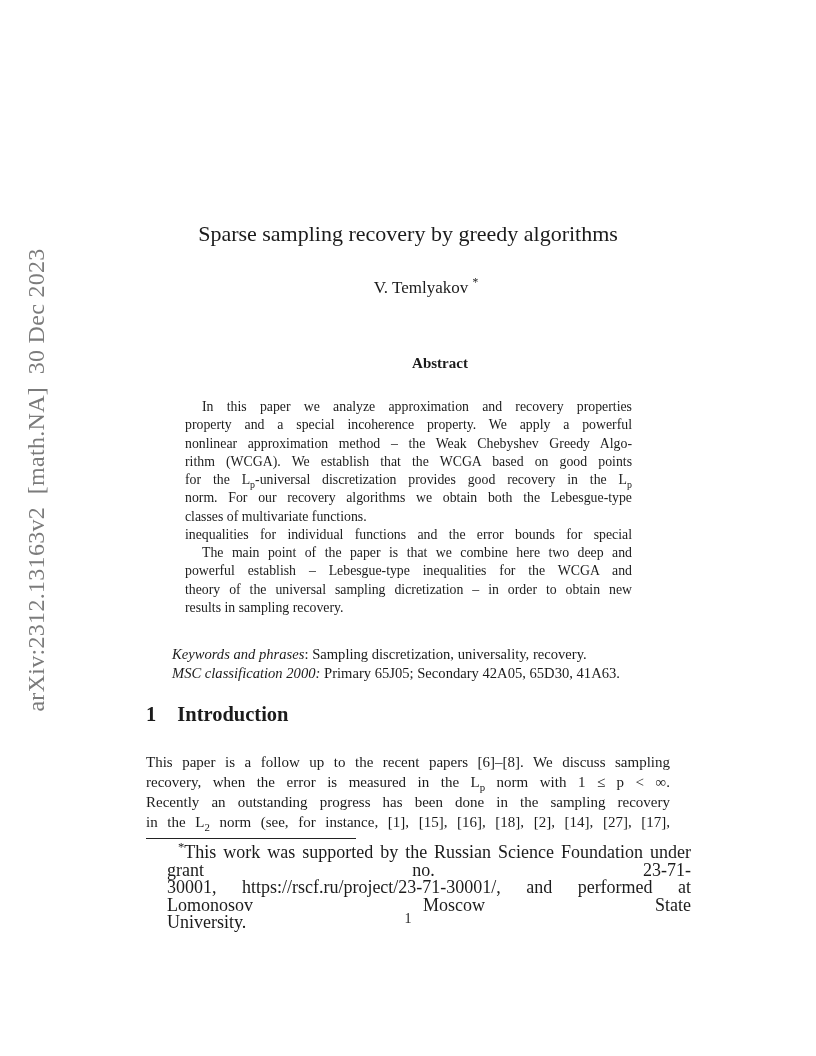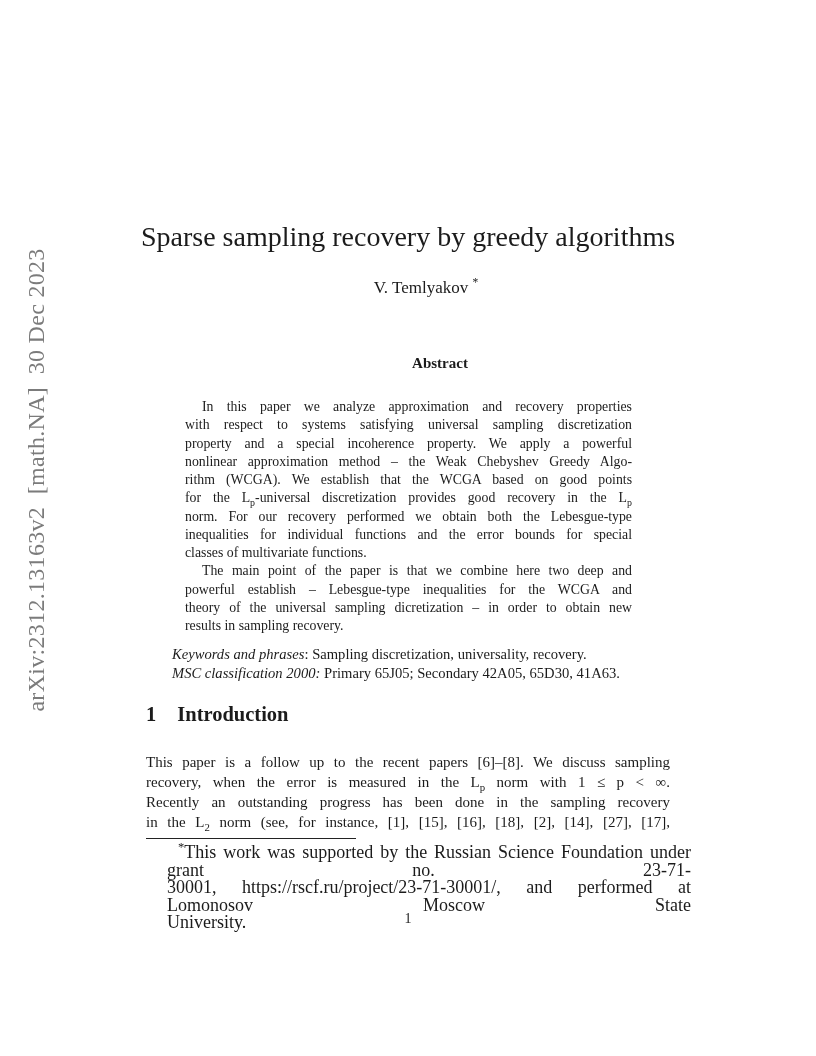--- a/index.html
+++ b/index.html
@@ -19,21 +19,21 @@
     transform: translate(-50%, -50%) rotate(-90deg);
     white-space: pre;
     color: #7b7b7b;
     font-size: 24px;
     letter-spacing: 0.3px;
   }
 
   .title {
     position: absolute; top: 221px; left: 0; width: 100%;
     text-align: center;
-    font-size: 28px;
+    font-size: 22px;
   }
   .author {
     position: absolute; top: 278px; left: 18px; width: 100%;
     text-align: center;
     font-size: 17px;
   }
   .author sup { font-size: 68%; }
 
   .abstract-heading {
     position: absolute; top: 355px; left: 0; width: 100%;
@@ -98,28 +98,27 @@
   <div class="watermark">arXiv:2312.13163v2  [math.NA]  30 Dec 2023</div>
 
   <div class="title">Sparse sampling recovery by greedy algorithms</div>
 
   <div class="author"><span>V. Temlyakov</span> <sup>*</sup></div>
 
   <div class="abstract-heading">Abstract</div>
 
   <div class="abstract">
     <div class="line indent">In this paper we analyze approximation and recovery properties</div>
-    <div class="line">with respect to systems satisfying universal sampling discretization</div>
     <div class="line">property and a special incoherence property.  We apply a powerful</div>
     <div class="line">nonlinear approximation method – the Weak Chebyshev Greedy Algo-</div>
     <div class="line">rithm (WCGA). We establish that the WCGA based on good points</div>
     <div class="line">for the L<sub>p</sub>-universal discretization provides good recovery in the L<sub>p</sub></div>
-    <div class="line">norm. For our recovery performed we obtain both the Lebesgue-type</div>
+    <div class="line">norm. For our recovery algorithms we obtain both the Lebesgue-type</div>
+    <div class="line end">classes of multivariate functions.</div>
     <div class="line">inequalities for individual functions and the error bounds for special</div>
-    <div class="line end">classes of multivariate functions.</div>
     <div class="line indent">The main point of the paper is that we combine here two deep and</div>
     <div class="line">powerful establish – Lebesgue-type inequalities for the WCGA and</div>
     <div class="line">theory of the universal sampling dicretization – in order to obtain new</div>
     <div class="line end">results in sampling recovery.</div>
   </div>
 
   <div class="meta">
     <div><span class="lbl">Keywords and phrases</span><span>: Sampling discretization, universality, recovery.</span></div>
     <div><span class="lbl">MSC classification 2000:</span><span> Primary 65J05; Secondary 42A05, 65D30, 41A63.</span></div>
   </div>

